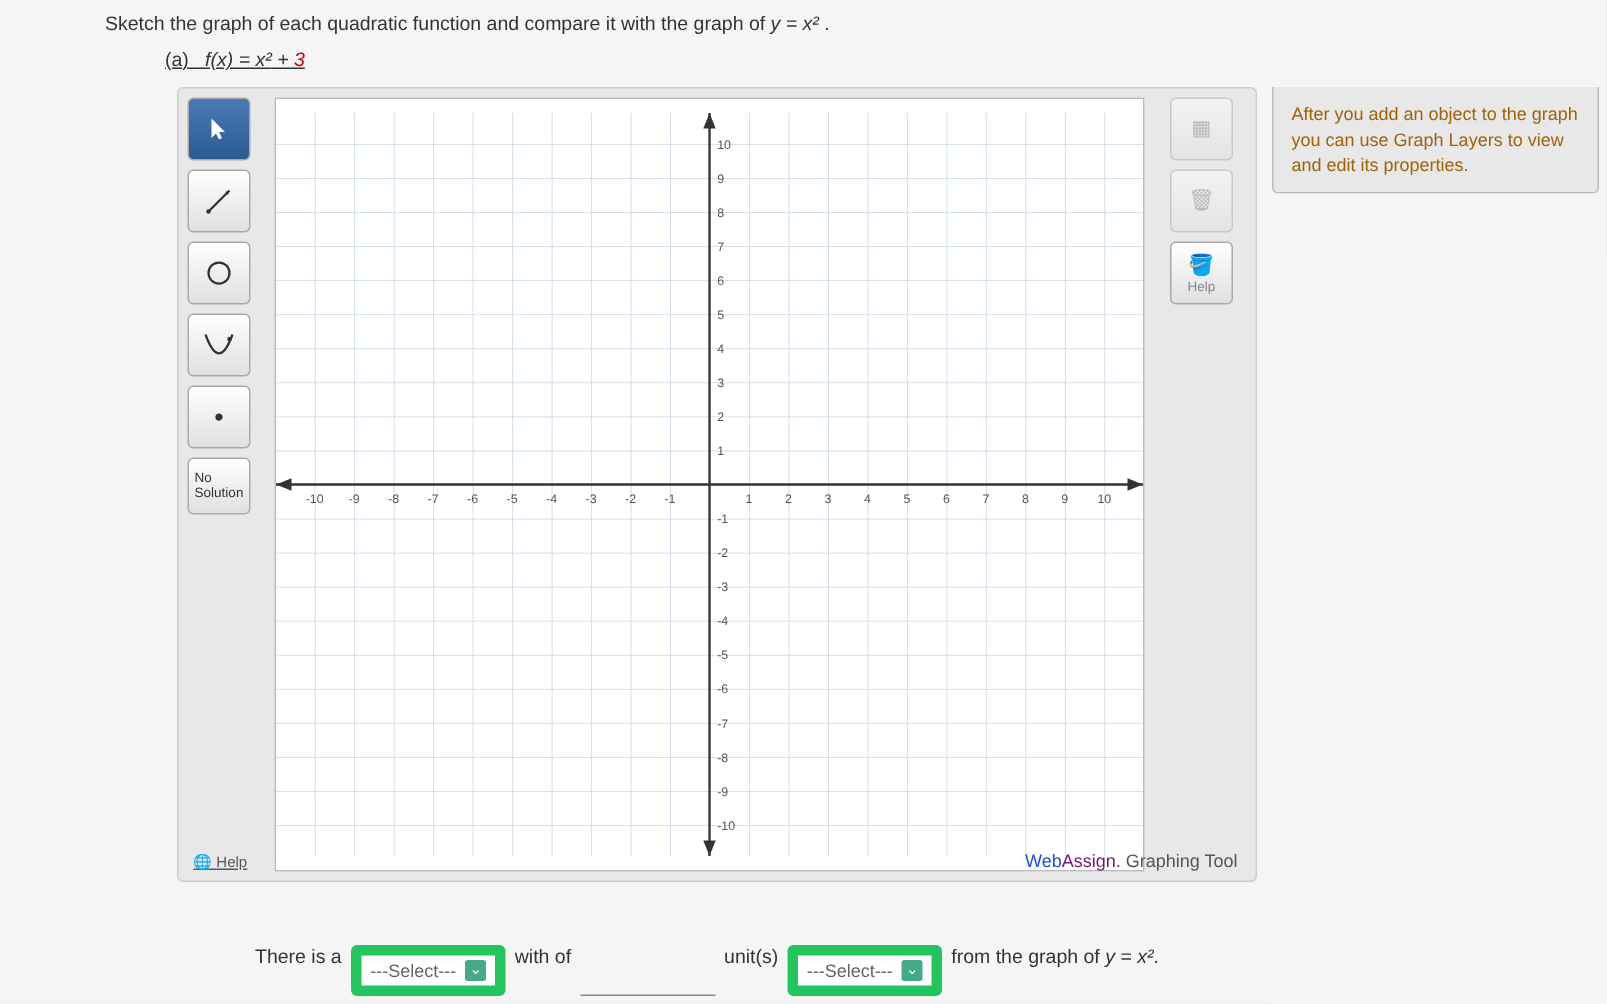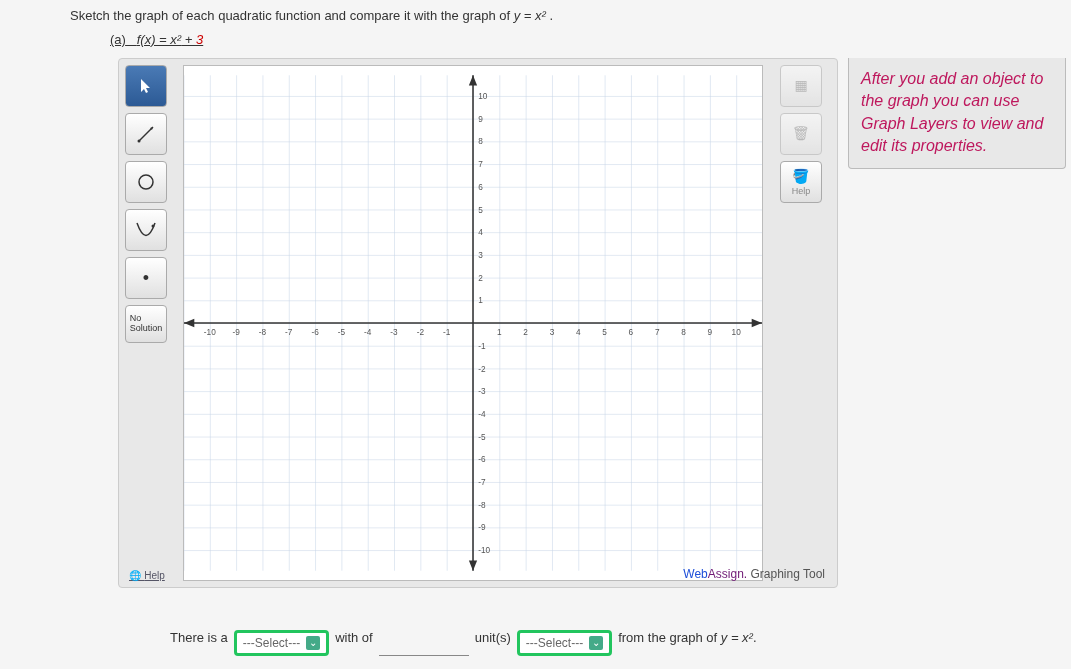--- a/index.html
+++ b/index.html
@@ -132,40 +132,39 @@
       display:flex;
       justify-content: space-between;
       align-items:center;
     }
     .layers-body {
       background: #e8e8e8;
       border: 1px solid #bbb;
       border-top: none;
       border-radius: 0 0 4px 4px;
       padding: 10px 12px;
-      font-size: 16px;
-      color: #be185d;
+      font-size: 12px;
+      color: #a16207;
       line-height: 1.4;
-      font-style: italic;
     }
     .cursor-icon { display:inline-block; }
     
     .answer-row {
       position: absolute;
       top: 630px;
       left: 170px;
       display: flex;
       gap: 6px;
       font-size: 13px;
     }
     .select-box {
       display: inline-flex;
       align-items: center;
       background: #fff;
-      border: 3px solid #22c55e;
+      border: 7px solid #22c55e;
       border-radius: 4px;
       padding: 3px 6px;
       font-size: 12px;
       color: #666;
       cursor: pointer;
     }
     .select-arrow {
       display:inline-block;
       width: 14px; height:14px;
       background:#4a8; border-radius:2px;

